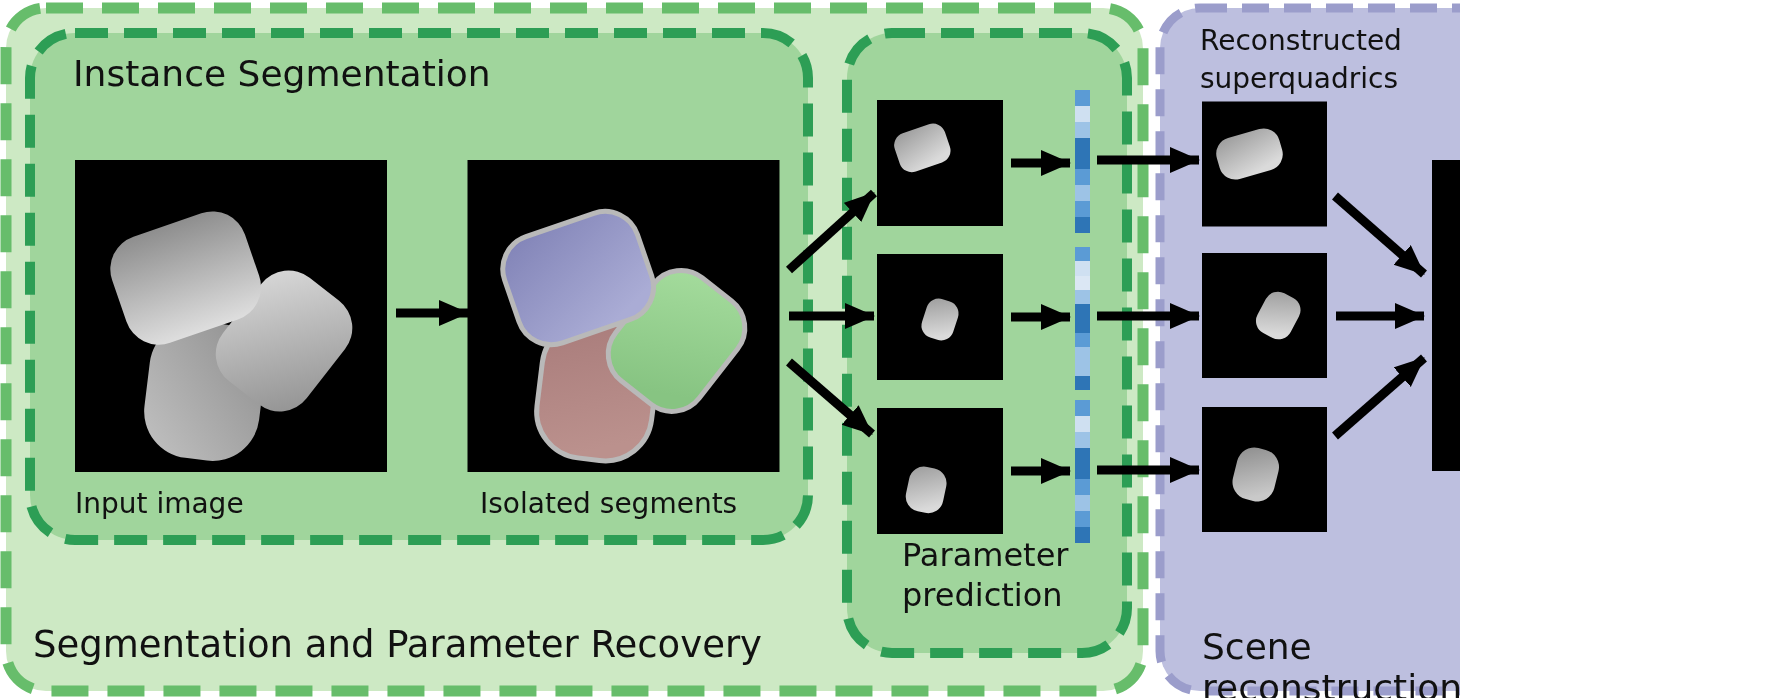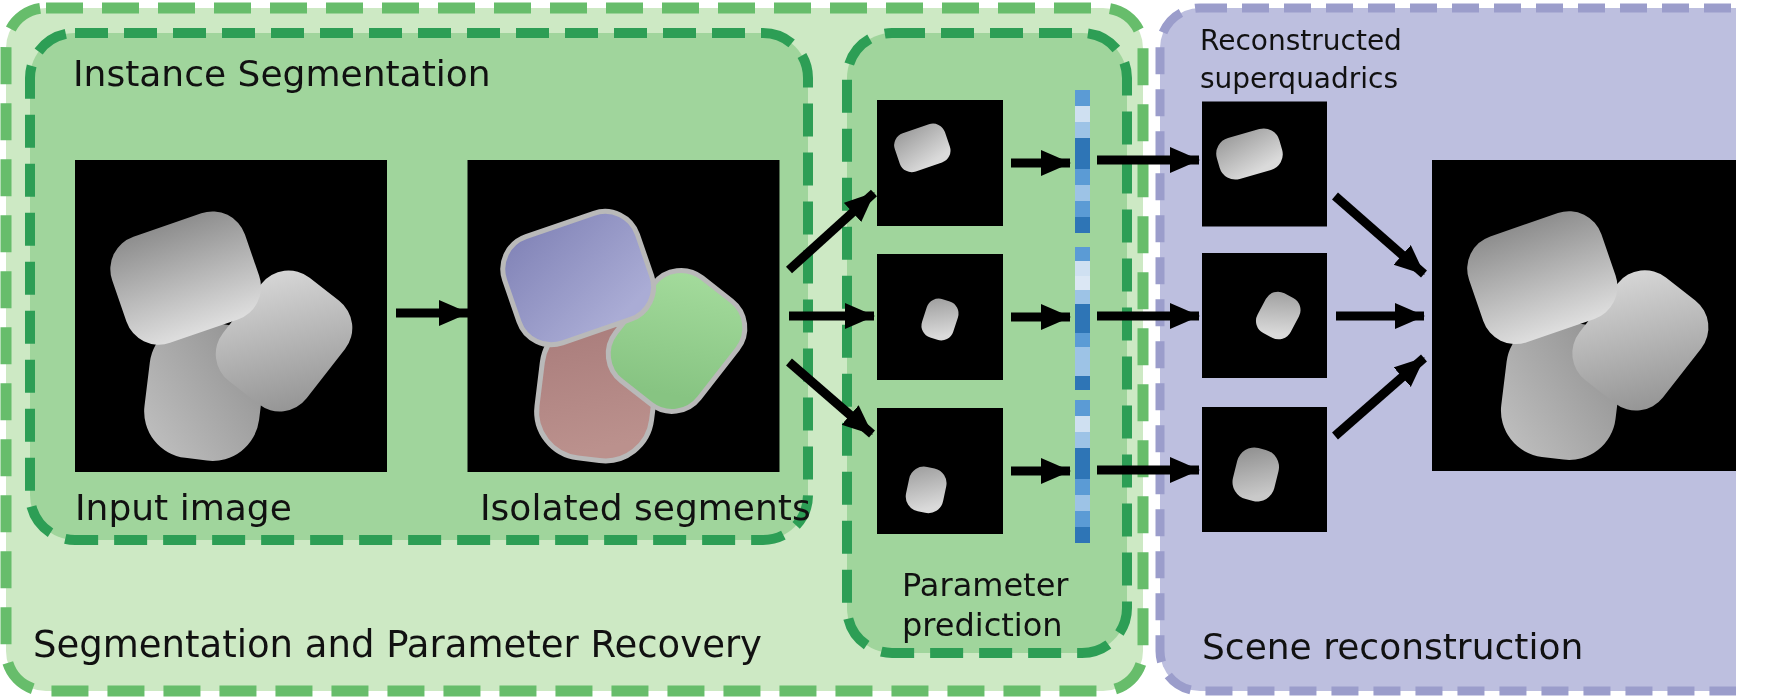--- a/index.html
+++ b/index.html
@@ -1,25 +1,25 @@
 <!DOCTYPE html>
 <html><head>
 <meta charset="utf-8">
 <style>
   html,body{margin:0;padding:0;background:#ffffff;}
   #canvas{
-    position:relative;width:1736px;height:698px;background:#ffffff;overflow:hidden;
+    position:relative;width:1460px;height:698px;background:#ffffff;overflow:hidden;
     font-family:"DejaVu Sans","Liberation Sans",sans-serif;color:#111111;
   }
   #diagram{position:absolute;left:0;top:0;}
   .lbl{position:absolute;color:#111111;}
   .pre{white-space:pre-line;}
   .title{font-size:36px;}
   .big-title{font-size:37px;}
-  .small-lbl{font-size:36px;}
+  .small-lbl{font-size:28px;}
   .sub-lbl{font-size:28px;line-height:38px;}
   .param-lbl{font-size:32px;line-height:40px;}
   .bar{position:absolute;width:15px;display:flex;flex-direction:column;}
   .bar>div{flex:1;}
 </style>
 </head>
 <body>
 
 <div id="canvas">
 
@@ -163,20 +163,20 @@
       <div style="background: rgb(46, 117, 182);"></div>
       <div style="background: rgb(91, 155, 213);"></div>
       <div style="background: rgb(157, 195, 230);"></div>
       <div style="background: rgb(91, 155, 213);"></div>
       <div style="background: rgb(46, 117, 182);"></div>
     </div>
 
   <div class="lbl title" style="left:73px;top:53px;">Instance Segmentation</div>
   <div class="lbl small-lbl" style="left:75px;top:487px;">Input image</div>
   <div class="lbl small-lbl" style="left:480px;top:487px;">Isolated segments</div>
-  <div class="lbl param-lbl pre" style="left:902px;top:565px;">Parameter
+  <div class="lbl param-lbl pre" style="left:902px;top:535px;">Parameter
 prediction</div>
   <div class="lbl sub-lbl pre" style="left:1200px;top:22px;">Reconstructed
 superquadrics</div>
   <div class="lbl title" style="left:1202px;top:626px;">Scene reconstruction</div>
   <div class="lbl big-title" style="left:33px;top:623px;text-align:right;">Segmentation and Parameter Recovery</div>
 
 </div>
 
 </body></html>

